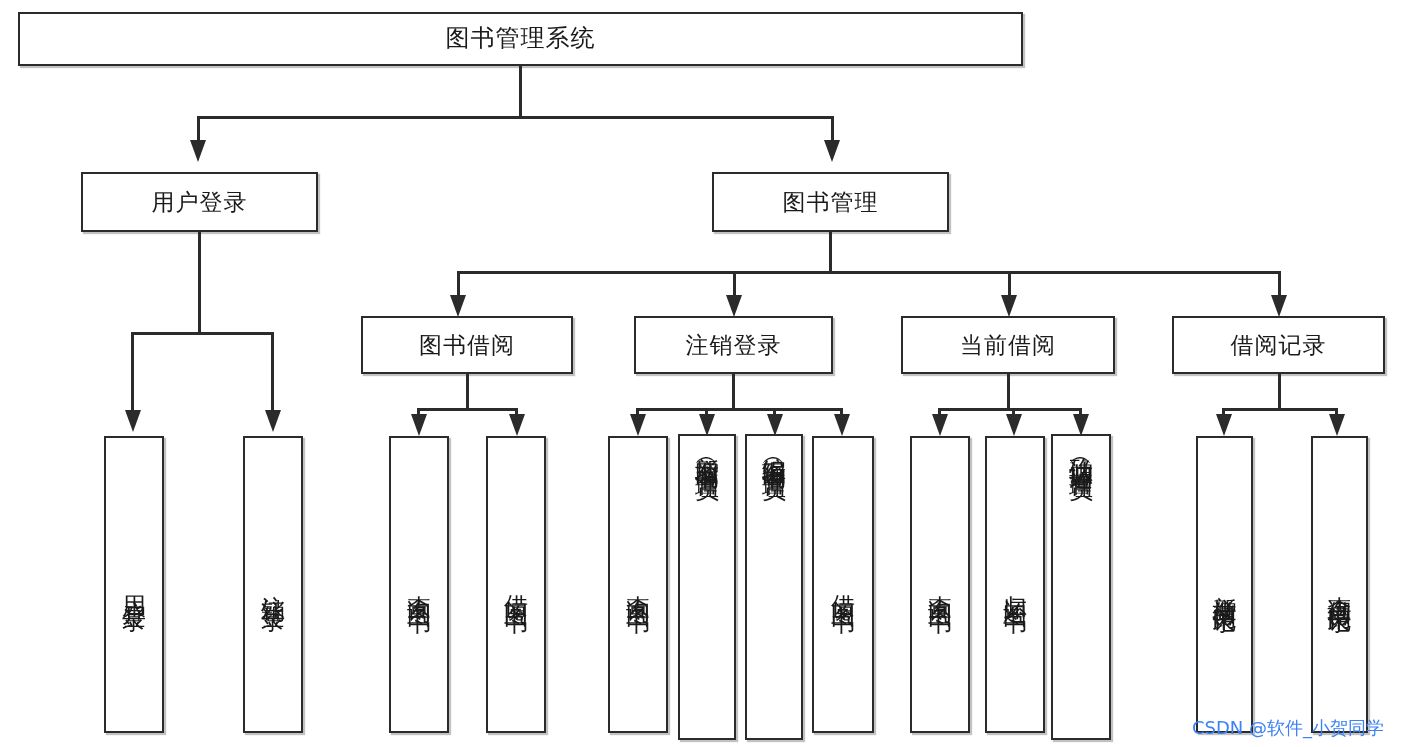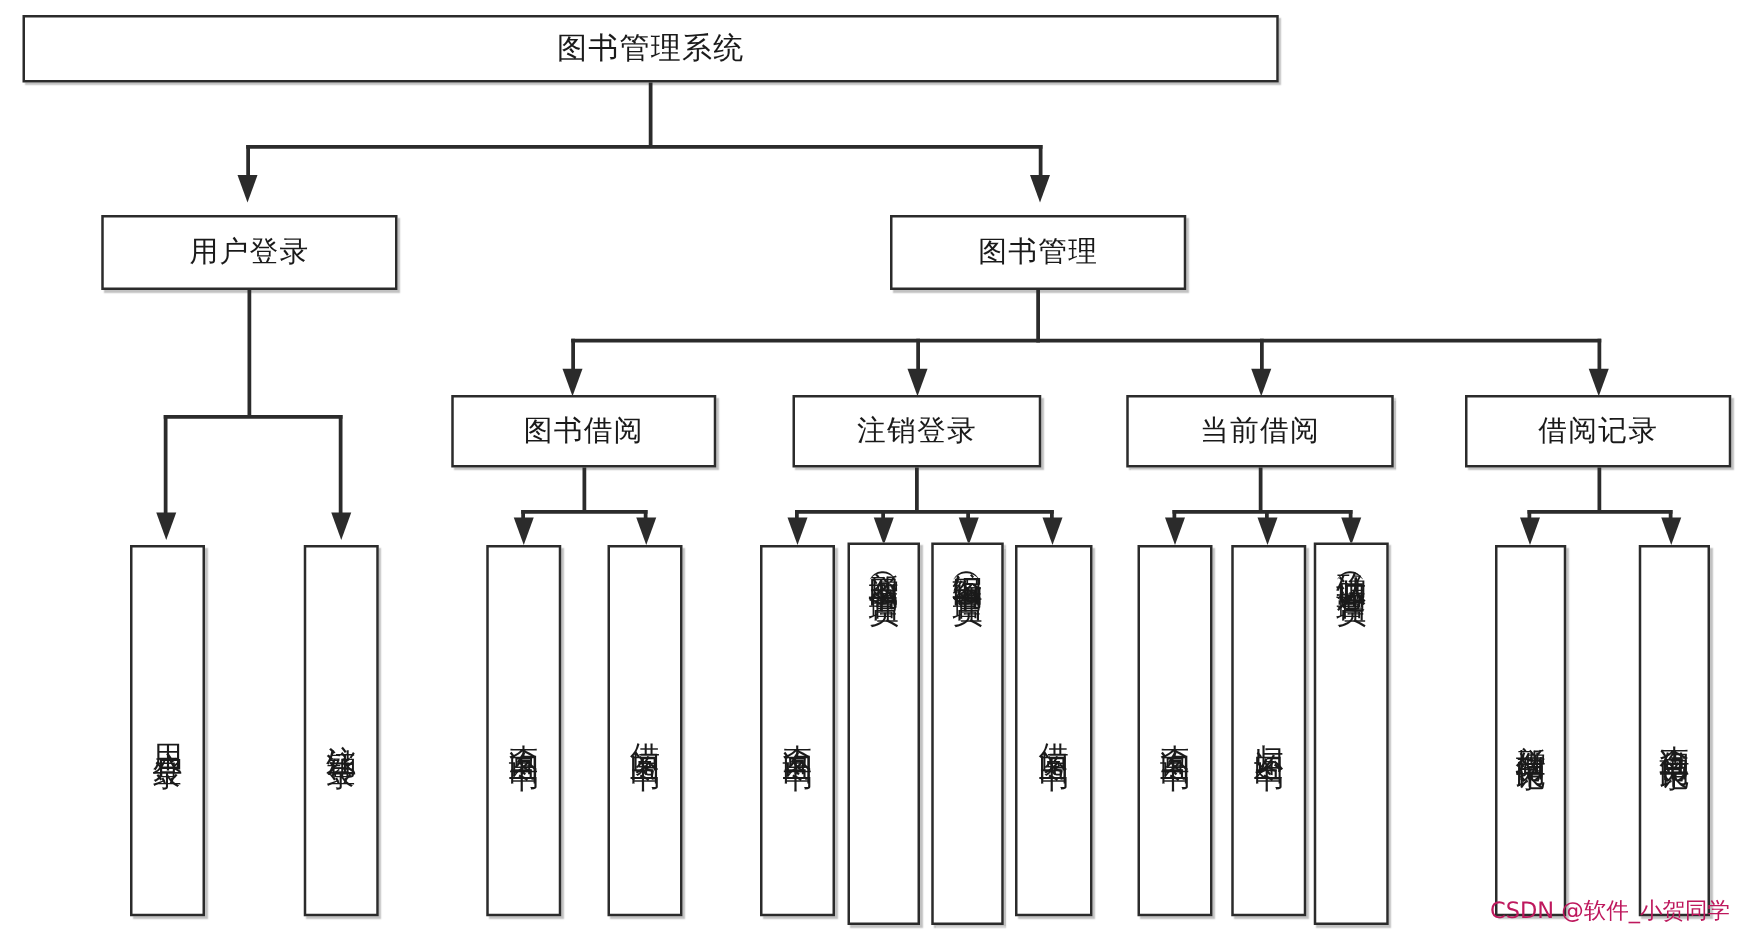--- a/index.html
+++ b/index.html
@@ -79,21 +79,21 @@
     width: 0;
     height: 0;
     border-left: 8px solid transparent;
     border-right: 8px solid transparent;
     border-top: 22px solid #2b2b2b;
   }
 
   
   #watermark {
     position: absolute;
-    color: #be185d;
+    color: #3b82f6;
     font-size: 18px;
     white-space: nowrap;
     font-family: "DejaVu Sans", "Liberation Sans", sans-serif;
   }
 </style>
 </head>
 <body>
 
 <div id="canvas">
 

